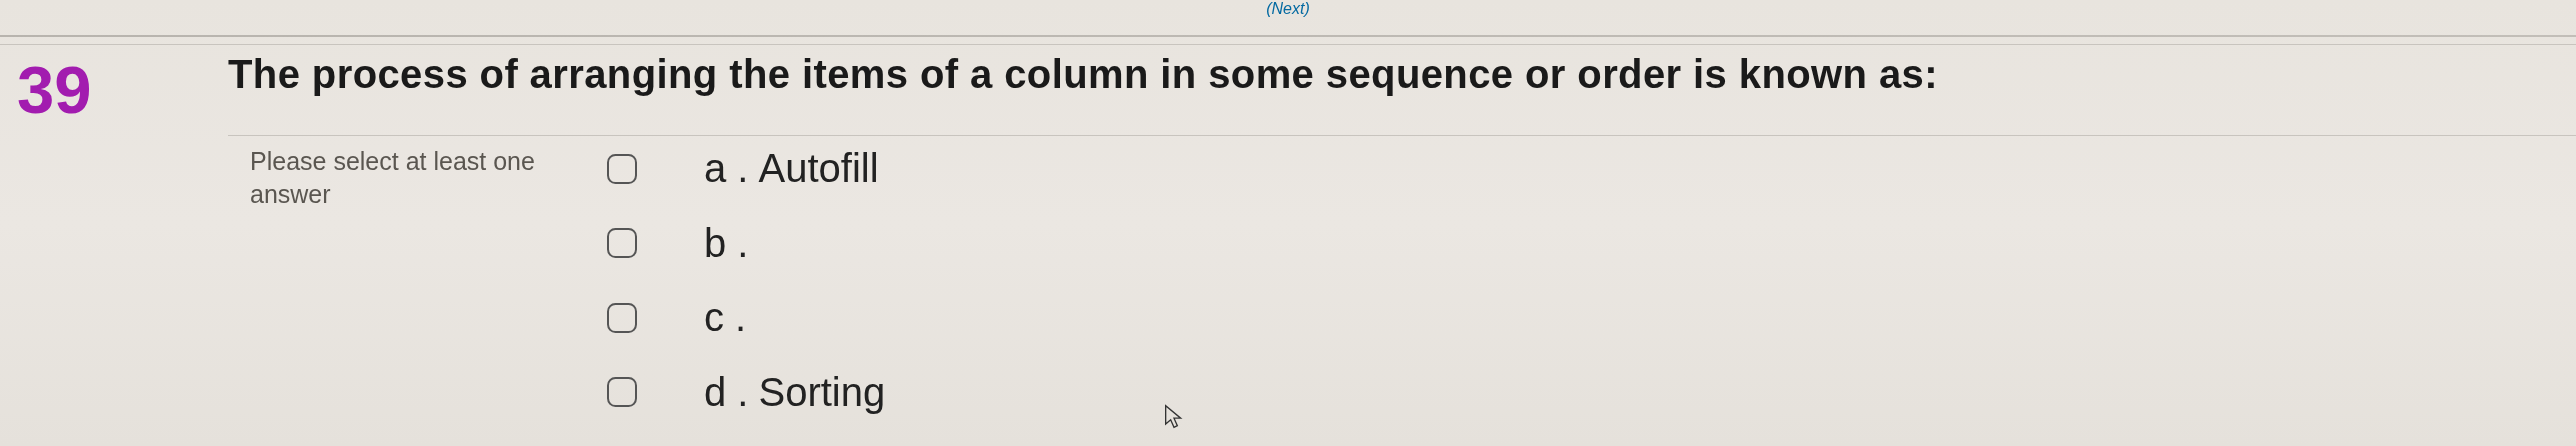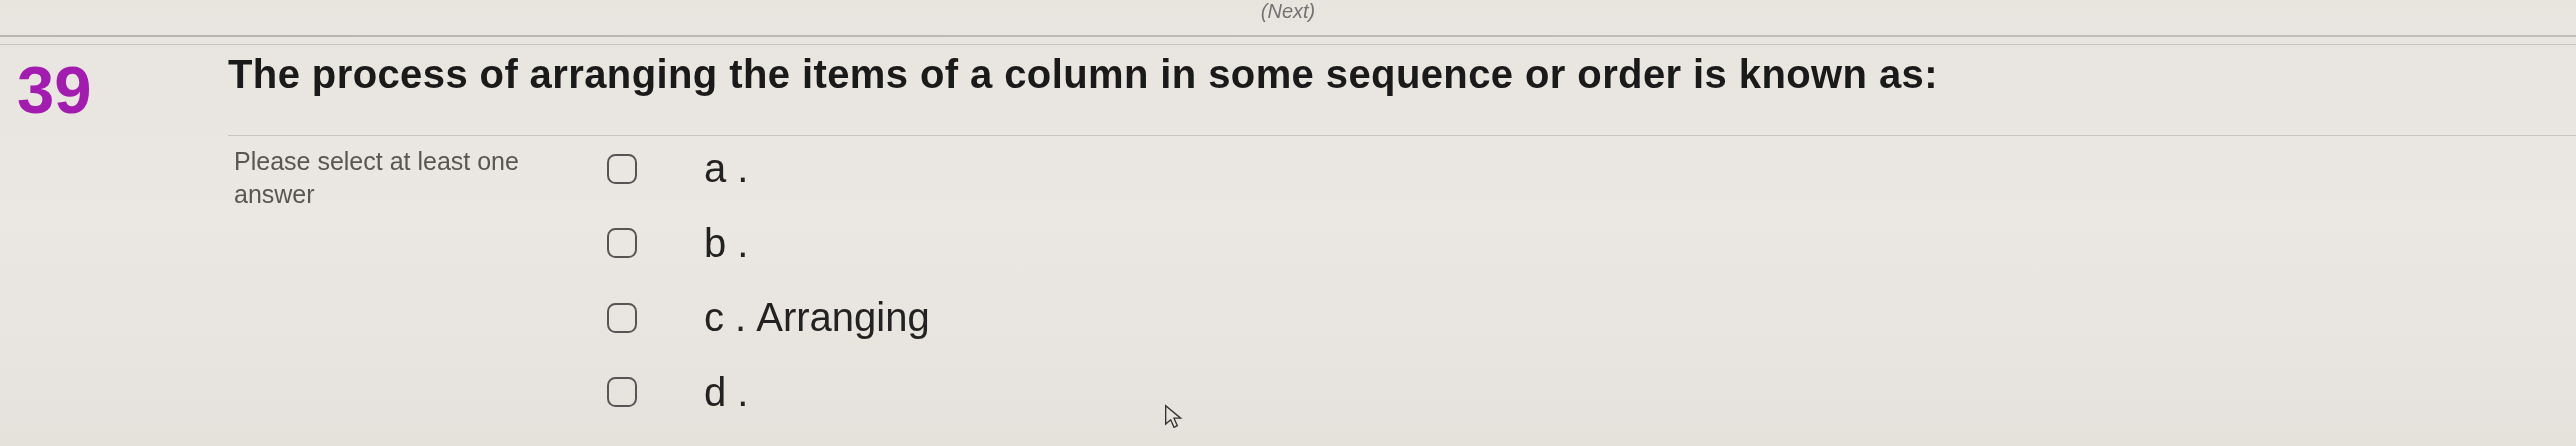--- a/index.html
+++ b/index.html
@@ -14,22 +14,22 @@
       font-family: Arial, Helvetica, sans-serif;
       color: #2a2a2a;
       overflow: hidden;
       position: relative;
     }
     .top-fragment {
       position: absolute;
       top: 0;
       left: 50%;
       transform: translateX(-50%);
-      font-size: 20px;
-      color: #737373;
+      font-size: 16px;
+      color: #0369a1;
       font-style: italic;
     }
     .divider-top {
       position: absolute;
       top: 35px;
       left: 0;
       right: 0;
       height: 1.7px;
       background: linear-gradient(90deg, #b8b4ae 0%, #c2beb8 100%);
     }
@@ -64,21 +64,21 @@
       position: absolute;
       top: 135px;
       left: 228px;
       right: 0;
       height: 0.8px;
       background: #c8c4be;
     }
     .instruction {
       position: absolute;
       top: 145px;
-      left: 234px;
+      left: 250px;
       font-size: 25px;
       color: #5a5650;
       line-height: 1.3;
       width: 354px;
     }
     .options {
       position: absolute;
       top: 143px;
       left: 607px;
     }
@@ -127,33 +127,34 @@
 <div class="question-text">The process of arranging the items of a column in some sequence or order is known as:</div>
 
 <div class="divider-q"></div>
 
 <div class="instruction">Please select at least one answer</div>
 
 <div class="options">
   <div class="option-row">
     <div class="checkbox"></div>
     <span class="option-label-letter">a .</span>
+    <span class="option-label-text">Autofill</span>
   </div>
   <div class="option-row">
     <div class="checkbox"></div>
     <span class="option-label-letter">b .</span>
   </div>
   <div class="option-row">
     <div class="checkbox"></div>
     <span class="option-label-letter">c .</span>
-    <span class="option-label-text">Arranging</span>
   </div>
   <div class="option-row">
     <div class="checkbox"></div>
     <span class="option-label-letter">d .</span>
+    <span class="option-label-text">Sorting</span>
   </div>
 </div>
 
 <div class="cursor">
   <svg width="20" height="25" viewBox="0 0 24 30">
     <path d="M2 2 L2 24 L8 19 L12 28 L16 26 L12 17 L20 17 Z" fill="none" stroke="#333" stroke-width="1.6"></path>
   </svg>
 </div>
 
 

